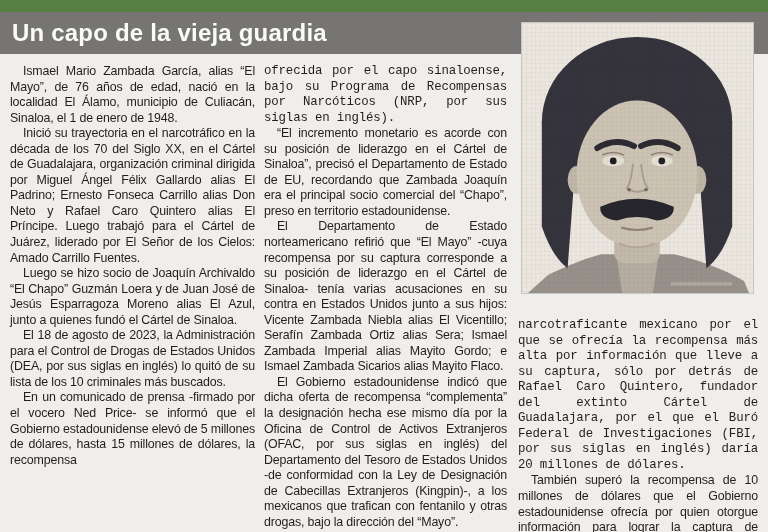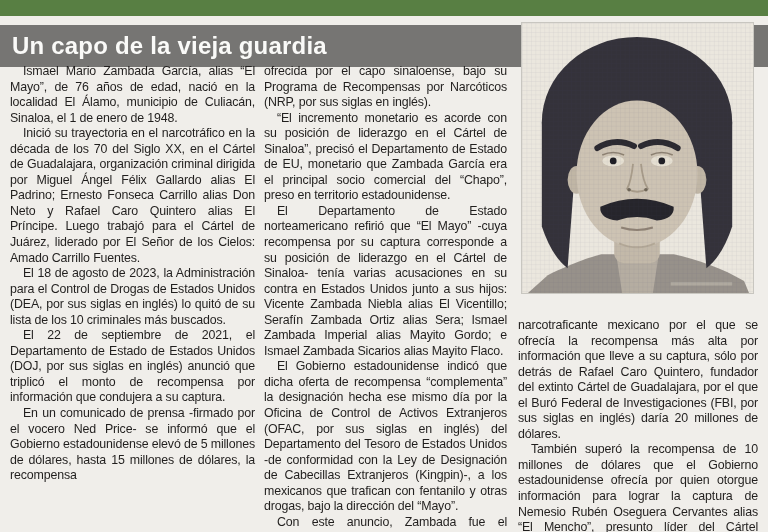--- a/index.html
+++ b/index.html
@@ -8,37 +8,37 @@
     font-family: "Liberation Sans", sans-serif;
     background:#f0eeea;
     position:relative;
     overflow:hidden;
     color:#211f1e;
   }
   .page { position:absolute; inset:0; width:768px; height:532px; background:#f0eeea; }
 
   
   .accent-bar { position:absolute; left:0; top:0; width:768px; height:16px; background:#587f43; z-index:2; }
-  .title-bar  { position:absolute; left:0; top:25px; width:768px; height:42px; background:#767573; z-index:2; }
+  .title-bar  { position:absolute; left:0; top:12px; width:768px; height:42px; background:#767573; z-index:2; }
   .title-bar h1 {
     font-size:24px; font-weight:700; color:#fafaf8;
     line-height:42px; padding-left:12px; letter-spacing:0.2px;
   }
 
   
   .col {
     position:absolute; top:64px; width:245px;
     font-size:12.4px; line-height:15.55px; text-align:justify;
     letter-spacing:-0.15px; z-index:3;
   }
   .col-1 { left:10px; }
   .col-2 { left:264px; width:243px; }
   .col-3 { left:518px; top:318px; width:240px; }
   .col p { text-indent:13px; margin:0; }
-  .col p.cont { text-indent:0; }
+  .col p.cont { text-indent:0;font-family:Liberation Mono, monospace; }
   .it { }
 
   
   .photo {
     position:absolute; left:521px; top:22px; width:233px; height:272px;
     background:#ebe7de; border:1px solid #c8c6c0; z-index:5;
     box-shadow:0 0 0 1px #e2e0da inset;
   }
   .photo svg { display:block; width:100%; height:100%; }
 </style>
@@ -99,27 +99,27 @@
 
       <rect x="150" y="261" width="62" height="3.5" fill="#b9b4a8" opacity="0.7"></rect>
 
       <rect x="0" y="0" width="233" height="272" fill="url(#ht)"></rect>
     </svg>
   </div>
 
   <div class="col col-1">
       <p><span>Ismael Mario Zambada García, alias “El Mayo”, de 76 años de edad, nació en la localidad El Álamo, municipio de Culiacán, Sinaloa, el 1 de enero de 1948.</span></p>
       <p><span>Inició su trayectoria en el narcotráfico en la década de los 70 del Siglo XX, en el Cártel de Guadalajara, organización criminal dirigida por Miguel Ángel Félix Gallardo alias El Padrino; Ernesto Fonseca Carrillo alias Don Neto y Rafael Caro Quintero alias El Príncipe. Luego trabajó para el Cártel de Juárez, liderado por El Señor de los Cielos: Amado Carrillo Fuentes.</span></p>
+      <p><span>Luego se hizo socio de Joaquín Archivaldo “El Chapo” Guzmán Loera y de Juan José de Jesús Esparragoza Moreno alias El Azul, junto a quienes fundó el Cártel de Sinaloa.</span></p>
       <p><span>El 18 de agosto de 2023, la Administración para el Control de Drogas de Estados Unidos (DEA, por sus siglas en inglés) lo quitó de su lista de los 10 criminales más buscados.</span></p>
-      <p><span>El 22 de septiembre de 2021, el Departamento de Estado de Estados Unidos (DOJ, por sus siglas en inglés) anunció que triplicó el monto de recompensa por información que condujera a su captura.</span></p>
       <p><span>En un comunicado de prensa -firmado por el vocero Ned Price- se informó que el Gobierno estadounidense elevó de 5 millones de dólares, hasta 15 millones de dólares, la recompensa</span></p>
     </div>
   <div class="col col-2">
       <p class="cont"><span>ofrecida por el capo sinaloense, bajo su Programa de Recompensas por Narcóticos (NRP, por sus siglas en inglés).</span></p>
-      <p><span class="it">“El incremento monetario es acorde con su posición de liderazgo en el Cártel de Sinaloa”,</span><span> precisó el Departamento de Estado de EU, monetario que Zambada García era el principal socio comercial del “Chapo”, preso en territorio estadounidense.</span></p>
+      <p><span class="it">“El incremento monetario es acorde con su posición de liderazgo en el Cártel de Sinaloa”,</span><span> precisó el Departamento de Estado de EU, recordando que Zambada Joaquín era el principal socio comercial del “Chapo”, preso en territorio estadounidense.</span></p>
       <p><span>El Departamento de Estado norteamericano refirió que “El Mayo” -cuya recompensa por su captura corresponde a su posición de liderazgo en el Cártel de Sinaloa- tenía varias acusaciones en su contra en Estados Unidos junto a sus hijos: Vicente Zambada Niebla alias El Vicentillo; Serafín Zambada Ortiz alias Sera; Ismael Zambada Imperial alias Mayito Gordo; e Ismael Zambada Sicarios alias Mayito Flaco.</span></p>
       <p><span>El Gobierno estadounidense indicó que dicha oferta de recompensa “complementa” la designación hecha ese mismo día por la Oficina de Control de Activos Extranjeros (OFAC, por sus siglas en inglés) del Departamento del Tesoro de Estados Unidos -de conformidad con la Ley de Designación de Cabecillas Extranjeros (</span><span class="it">Kingpin</span><span>)-, a los mexicanos que trafican con fentanilo y otras drogas, bajo la dirección del “Mayo”.</span></p>
       <p><span>Con este anuncio, Zambada fue el segundo</span></p>
     </div>
   <div class="col col-3">
       <p class="cont"><span>narcotraficante mexicano por el que se ofrecía la recompensa más alta por información que lleve a su captura, sólo por detrás de Rafael Caro Quintero, fundador del extinto Cártel de Guadalajara, por el que el Buró Federal de Investigaciones (FBI, por sus siglas en inglés) daría 20 millones de dólares.</span></p>
       <p><span>También superó la recompensa de 10 millones de dólares que el Gobierno estadounidense ofrecía por quien otorgue información para lograr la captura de Nemesio Rubén Oseguera Cervantes alias “El Mencho”, presunto líder del Cártel Jalisco Nueva Generación (CJNG).</span></p>
     </div>
 
 </div>

